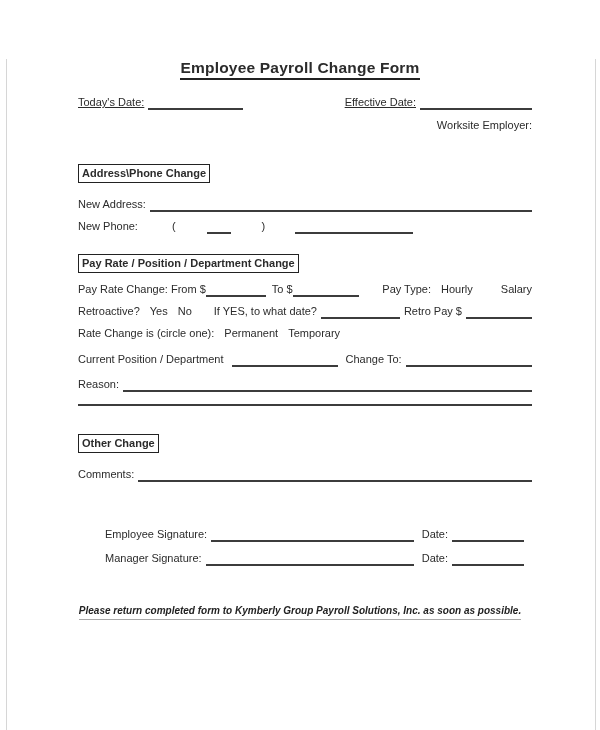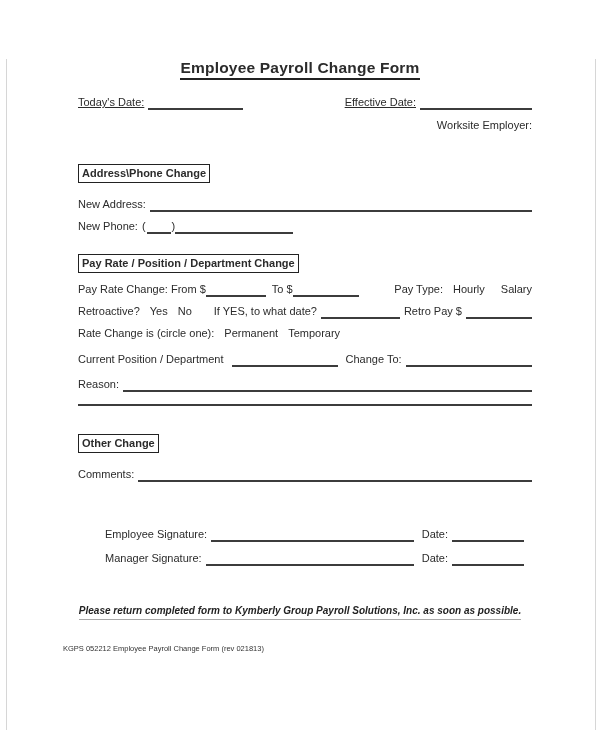--- a/index.html
+++ b/index.html
@@ -57,21 +57,21 @@
   .form-code {
     margin: 24px 0 0 63px;
     font-size: 7.5px;
     color: #333;
   }
   
   .r-top1 { margin-top: 15px; text-decoration: underline; }
   .r-gap  { margin-top: 9px; flex-direction: column; }
   .sec1   { margin-top: 19px; }
   .r-addr { margin-top: 14px; }
-  .r-phone{ margin-top: 8px; }
+  .r-phone{ margin-top: 8px; gap: 30px; }
   .sec2   { margin-top: 21px; }
   .r-pay  { margin-top: 9px; }
   .r-8    { margin-top: 8px; text-align: right; }
   .r-cur  { margin-top: 12px; }
   .r-reason { margin-top: 11px; }
   .reason2  { margin-top: 0; height: 13px; }
   .sec3   { margin-top: 28px; }
   .r-comments { margin-top: 14px; }
   .r-sig1 { margin-top: 46px; }
   .r-sig2 { margin-top: 10px; }
@@ -124,21 +124,21 @@
     </div>
 
     <div class="row r-pay">
       <span class="lbl">Pay Rate Change: From $</span>
       <span class="ln" style="width:60px;margin-left:0"></span>
       <span class="lbl" style="margin-left:6px">To $</span>
       <span class="ln" style="width:66px;margin-left:0"></span>
       <span class="spacer"></span>
       <span class="lbl">Pay Type:</span>
       <span class="lbl opt">Hourly</span>
-      <span class="lbl" style="margin-left:16px">Salary</span>
+      <span class="lbl" style="margin-left:28px">Salary</span>
     </div>
 
     <div class="row r-8">
       <span class="lbl">Retroactive?</span>
       <span class="lbl opt">Yes</span>
       <span class="lbl opt">No</span>
       <span class="lbl" style="margin-left:22px">If YES, to what date?</span>
       <span class="ln fill"></span>
       <span class="lbl" style="margin-left:4px">Retro Pay $</span>
       <span class="ln" style="width:66px"></span>
@@ -184,14 +184,13 @@
       <span class="ln fill"></span>
       <span class="lbl" style="margin-left:8px">Date:</span>
       <span class="ln" style="width:72px"></span>
     </div>
   </div>
 
   <div class="note-wrap">
     <span class="note">Please return completed form to Kymberly Group Payroll Solutions, Inc. as soon as possible.</span>
   </div>
 
-  <div class="form-code">KGPS 052212 Employee Payroll Change Form (rev 021813)</div>
 </div>
 
 </body></html>

